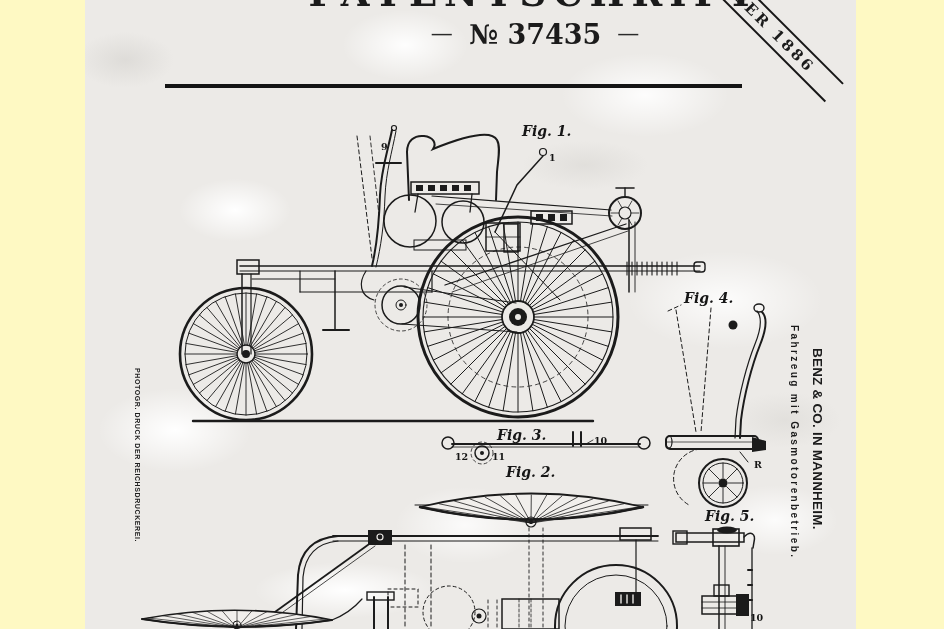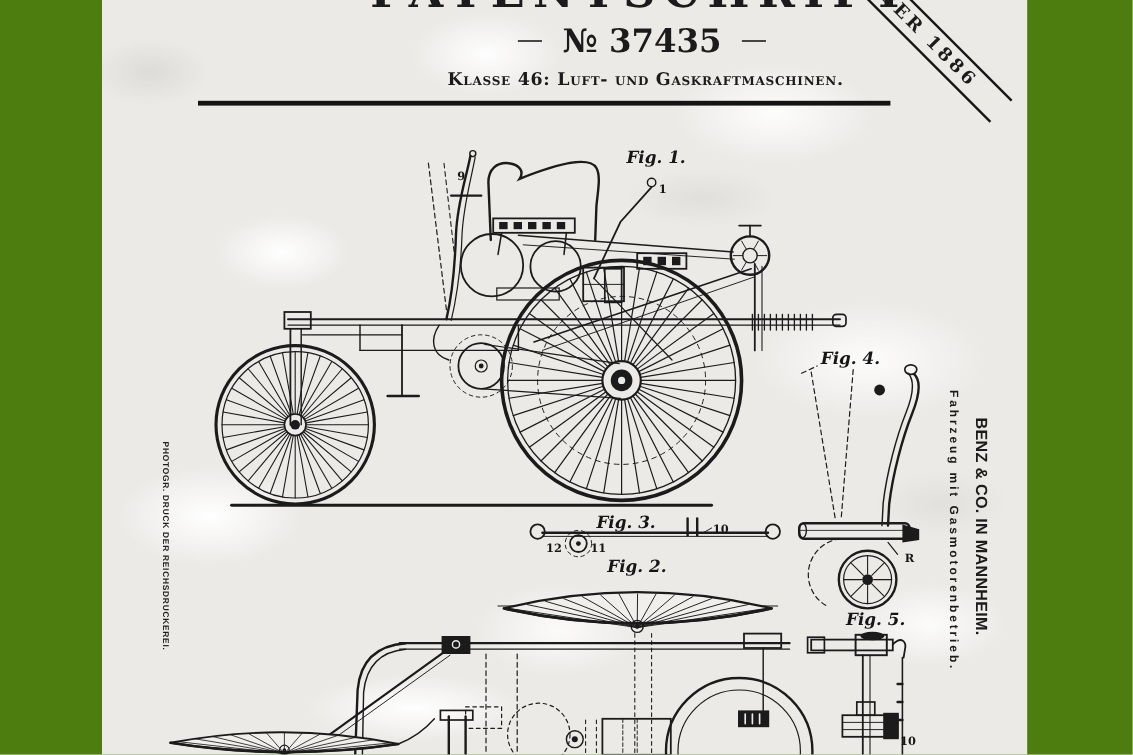--- a/index.html
+++ b/index.html
@@ -1,16 +1,16 @@
 <!DOCTYPE html>
 <html><head>
 <meta charset="utf-8">
 <style>
   html,body{margin:0;padding:0;background:#ffffff;}
-  #page{position:relative;width:944px;height:629px;background:#4d7c0f;overflow:hidden;
+  #page{position:relative;width:944px;height:629px;background:#fef9c3;overflow:hidden;
         font-family:"DejaVu Serif","Liberation Serif",serif;color:#1b1b1b;}
   #paper{position:absolute;left:85px;top:0;width:771px;height:629px;overflow:hidden;
     background-color:#eceae7;
     background-image:
       radial-gradient(ellipse 90px 50px at 320px 45px, rgba(255,255,255,.95), rgba(255,255,255,0) 70%),
       radial-gradient(ellipse 120px 60px at 560px 95px, rgba(255,255,255,.9), rgba(255,255,255,0) 70%),
       radial-gradient(ellipse 80px 45px at 150px 210px, rgba(255,255,255,1), rgba(255,255,255,0) 70%),
       radial-gradient(ellipse 140px 70px at 640px 300px, rgba(255,255,255,.85), rgba(255,255,255,0) 70%),
       radial-gradient(ellipse 110px 60px at 90px 430px, rgba(255,255,255,1), rgba(255,255,255,0) 70%),
       radial-gradient(ellipse 100px 55px at 380px 525px, rgba(255,255,255,.8), rgba(255,255,255,0) 70%),
@@ -53,21 +53,20 @@
   <div id="paper">
 
     <div id="heading-clip" class="abs">
       <span>PATENTSCHRIFT</span>
     </div>
 
     <div id="number-line" class="abs">
       <span class="dash">—</span><span>№ 37435</span><span class="dash">—</span>
     </div>
 
-    <div id="class-line" class="abs">Klasse 46: Luft- und Gaskraftmaschinen.</div>
 
     <div id="top-rule" class="abs"></div>
 
     <div id="stamp" class="abs">
       <div class="stamp-rule"></div>
       <div class="stamp-text">MBER 1886</div>
       <div class="stamp-rule"></div>
     </div>
 
     <div id="left-imprint" class="abs vtext">PHOTOGR. DRUCK DER REICHSDRUCKEREI.</div>

